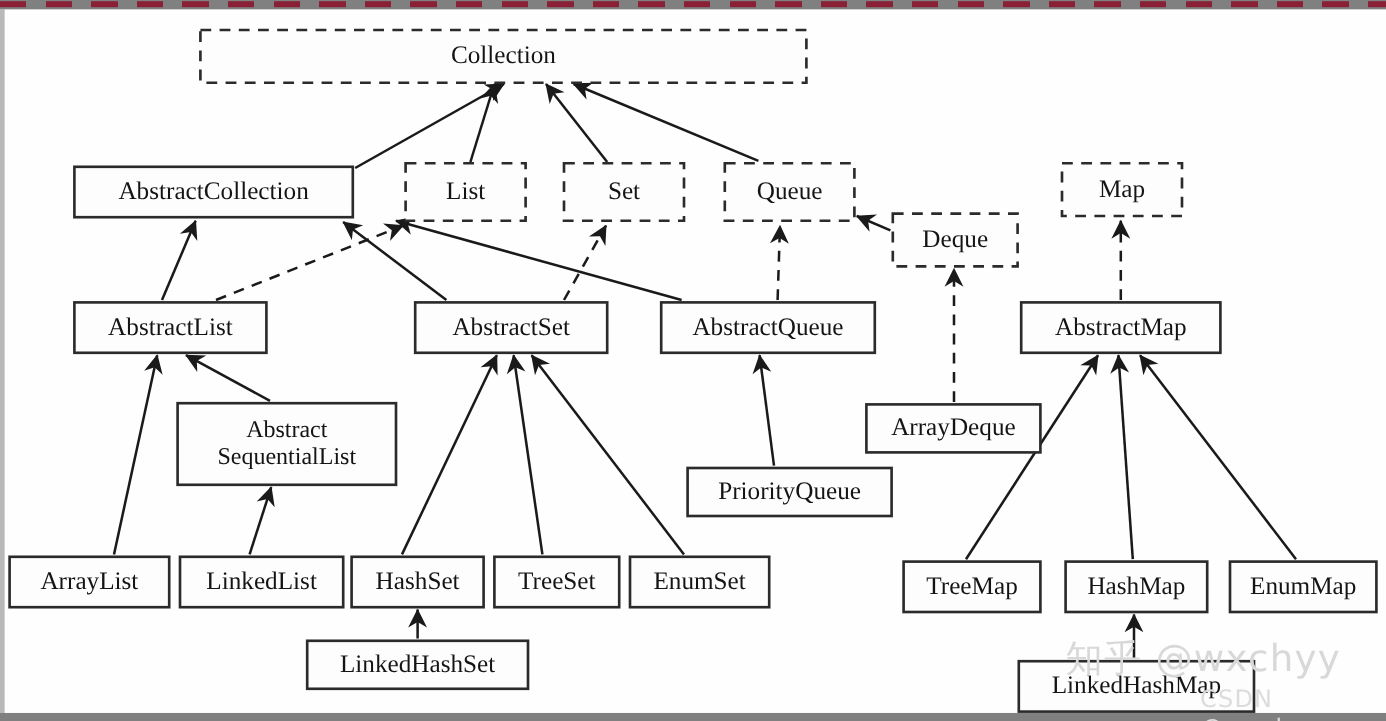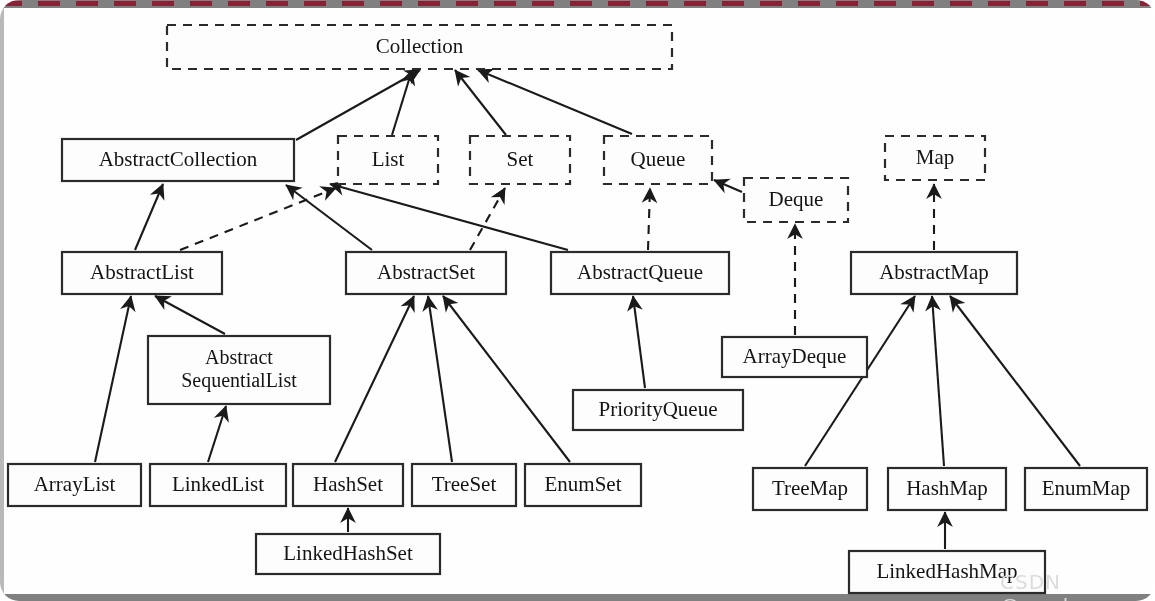--- a/index.html
+++ b/index.html
@@ -7,21 +7,20 @@
     padding: 0;
     background: #ffffff;
   }
   #page {
     position: relative;
     width: 1155px;
     height: 601px;
     overflow: hidden;
     background: #ffffff;
     font-family: "Liberation Serif", "DejaVu Serif", serif;
-    border-radius: 19px;
   }
   
   .chrome-top {
     position: absolute;
     left: 0; top: 0;
     width: 1155px; height: 8px;
     background: #808080;
   }
   .chrome-top-dashes {
     position: absolute;
@@ -247,15 +246,16 @@
           <rect x="256" y="534" width="184" height="40" class="node-box node-class"></rect>
           <text class="node-label" x="348" y="555">LinkedHashSet</text>
         </g>
         <g>
           <rect x="849" y="551" width="196" height="42" class="node-box node-class"></rect>
           <text class="node-label" x="947" y="573">LinkedHashMap</text>
         </g>
       </g>
   </svg>
 
+  <div class="wm-zhihu">知乎 @wxchyy</div>
   <div class="wm-csdn">CSDN @wxchyy</div>
 
 </div>
 
 </body></html>

